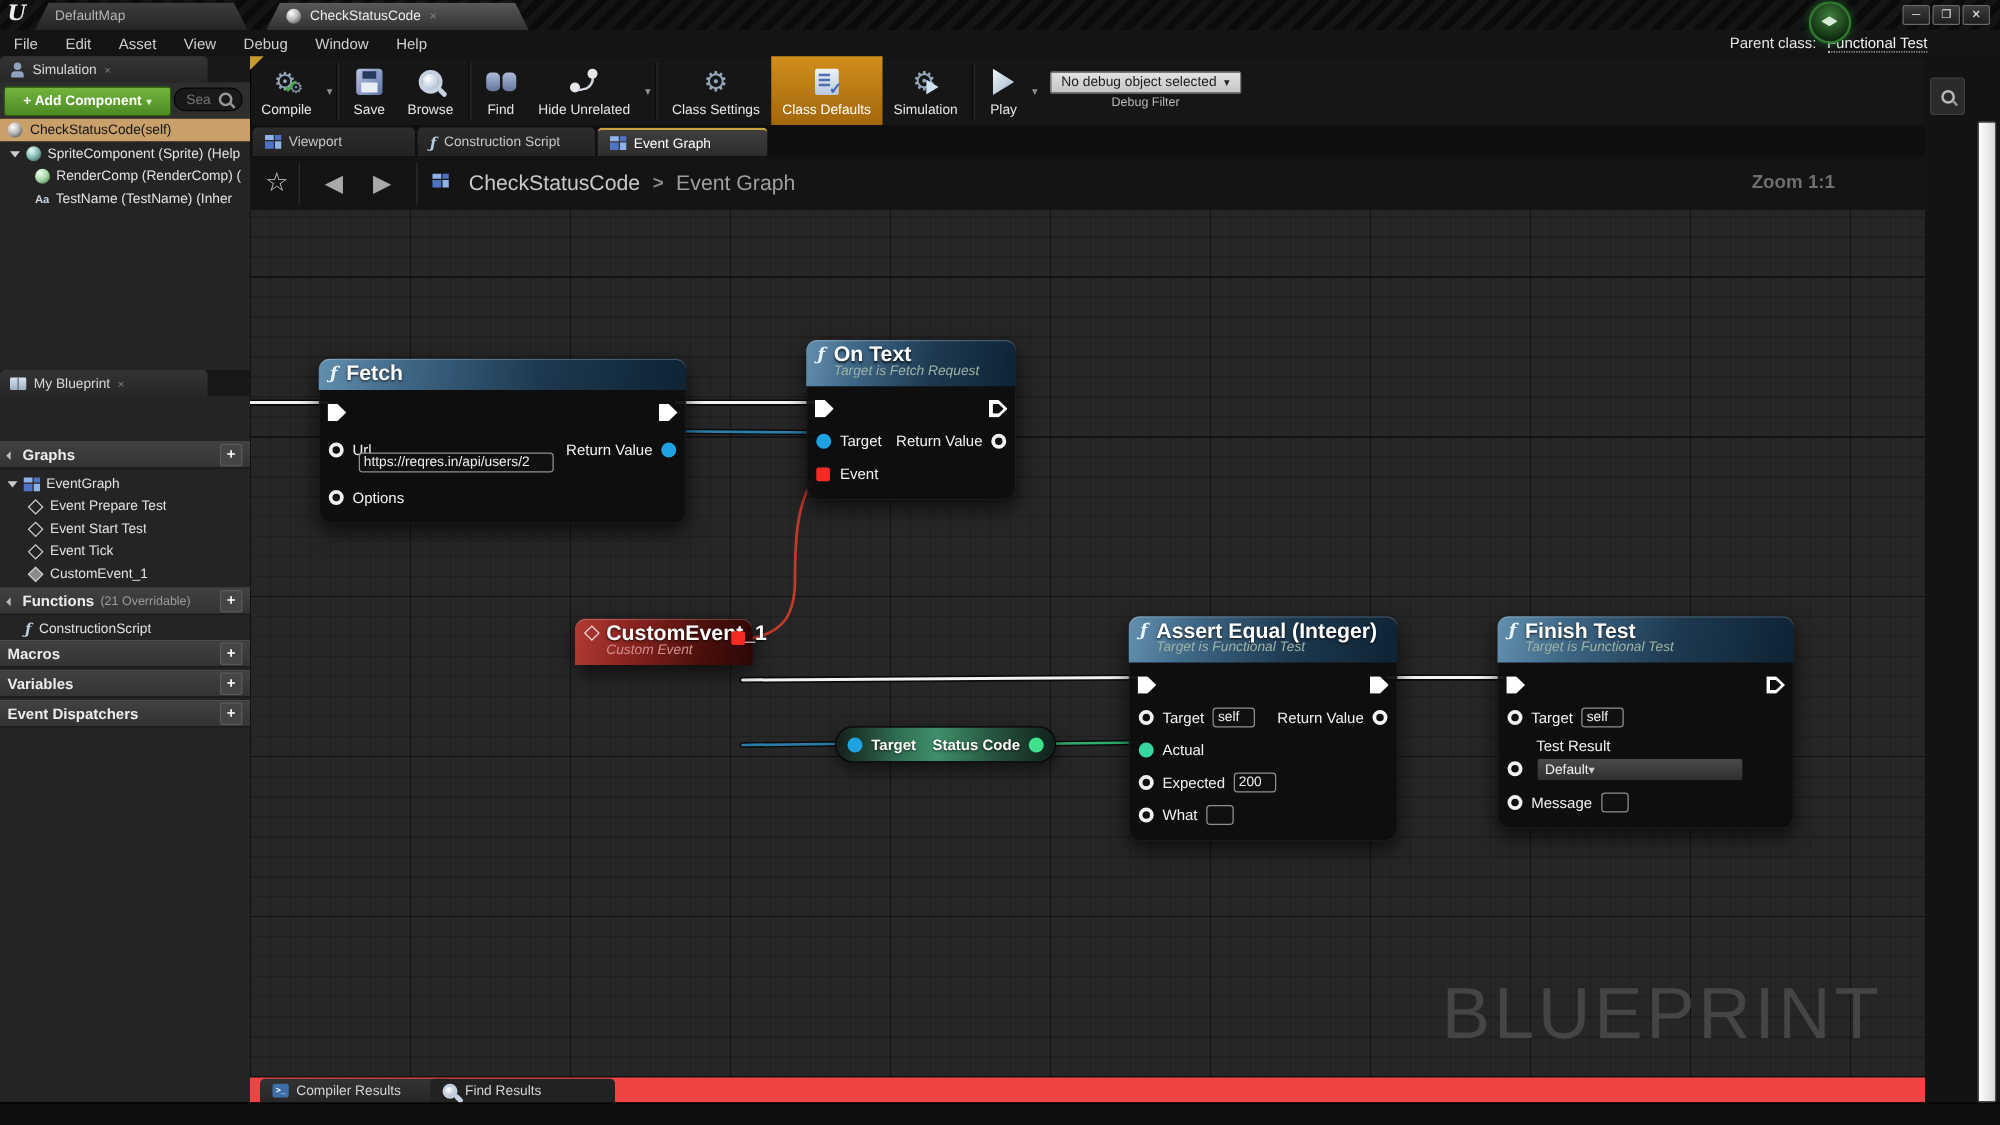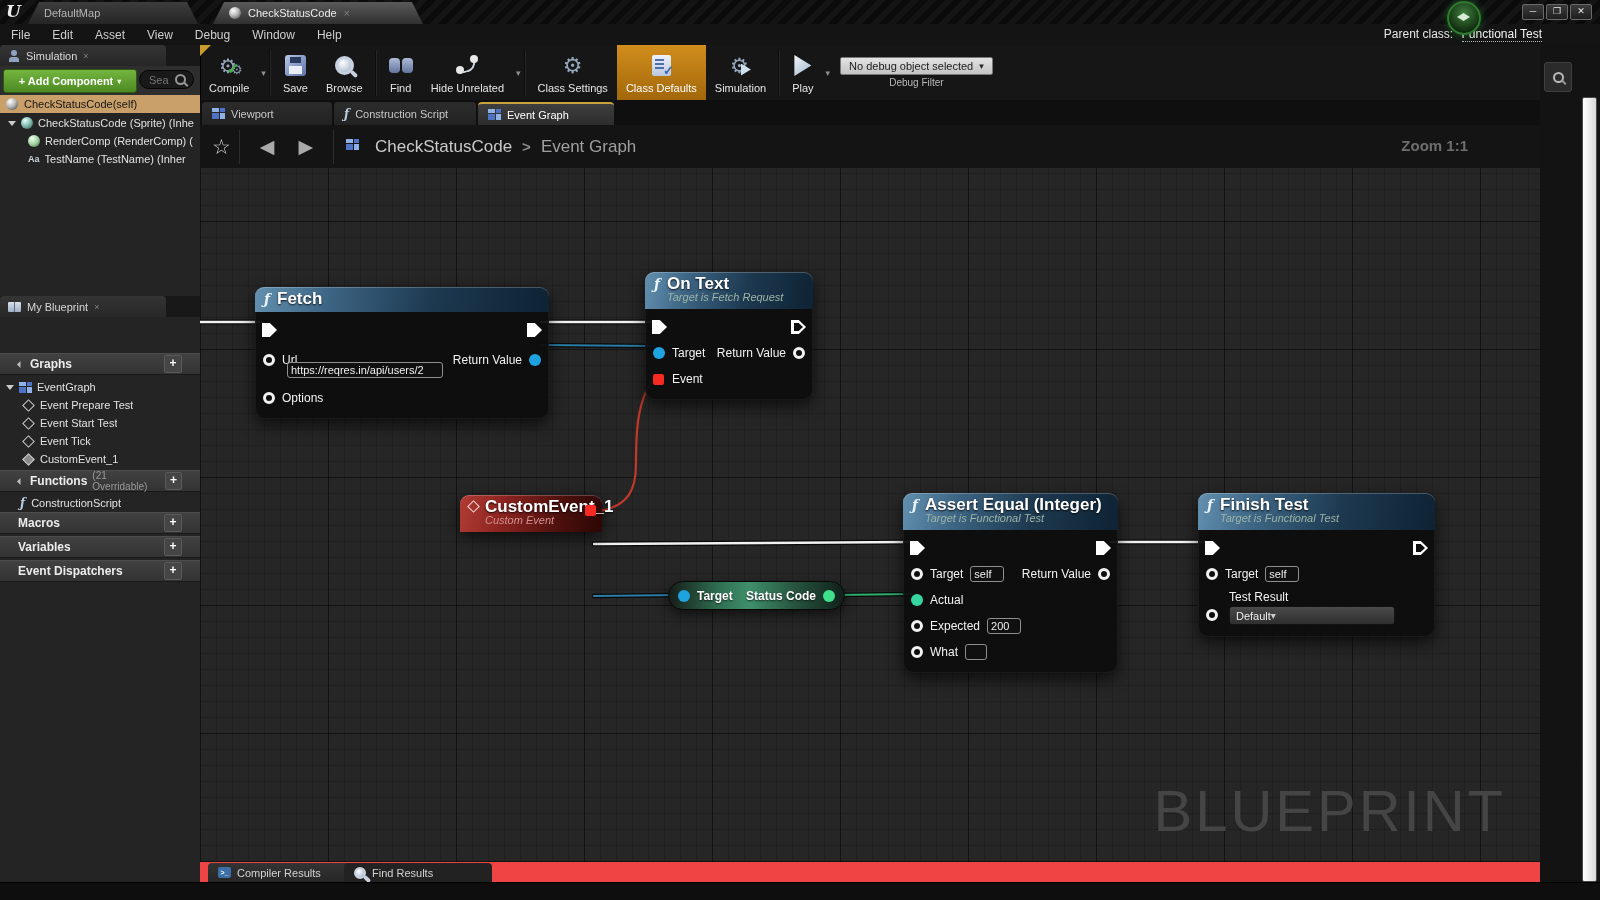--- a/index.html
+++ b/index.html
@@ -111,21 +111,21 @@
   .trow{position:absolute;width:200px;height:18px;display:flex;align-items:center;
     font-size:11px;color:#e2e2e2;box-sizing:border-box;}
   .trow.sel{background:#c9a06a;color:#141414;}
   .sphere.dotted{background:radial-gradient(circle at 35% 30%,#e4fffb,#7fb8ae 50%,#38645c 88%);}
   .sphere.green{background:radial-gradient(circle at 35% 30%,#f0fff0,#a3d3a3 50%,#4c7a4c 88%);}
   .aaicon{font-size:9px;font-weight:bold;color:#c9d4de;}
   .exp{width:0;height:0;border-left:4px solid transparent;border-right:4px solid transparent;
     border-top:5px solid #cccccc;}
   .sech{position:absolute;left:0;width:200px;height:22px;box-sizing:border-box;
     background:linear-gradient(#414141,#333333);border-top:1px solid #4c4c4c;
-    border-bottom:1px solid #191919;display:flex;align-items:center;padding:0 18px;
+    border-bottom:1px solid #191919;display:flex;align-items:center;padding:0 6px;
     font-weight:bold;font-size:12px;color:#ececec;gap:5px;}
   .sech .meta{font-weight:normal;font-size:10px;color:#9b9b9b;}
   .plusbtn{margin-left:auto;width:16px;height:16px;background:#454545;border:1px solid #5a5a5a;
     border-radius:2px;color:#fff;font-size:12px;line-height:14px;text-align:center;}
   .hexp{width:0;height:0;border-top:5px solid #bdbdbd;border-right:5px solid transparent;
     transform:rotate(-45deg);margin-right:2px;}
   .gicon{width:13px;height:11px;flex:none;background:
     linear-gradient(#8fb2e8,#8fb2e8) 0 0/7px 4px no-repeat,
     linear-gradient(#4e73c4,#4e73c4) 8px 0/5px 4px no-repeat,
     linear-gradient(#4e73c4,#4e73c4) 0 5px/7px 6px no-repeat,
@@ -358,21 +358,21 @@
       <span class="mag"></span>
     </div>
   </div>
   <div class="trow sel" style="top:50px;padding-left:6px;gap:6px;">
     <span class="sphere"></span>
     <span class="nowrap">CheckStatusCode(self)</span>
   </div>
   <div class="trow" style="top:69px;padding-left:8px;gap:5px;">
     <span class="exp"></span>
     <span class="sphere dotted"></span>
-    <span class="nowrap">CheckStatusCode (Sprite) (Inhe</span>
+    <span class="nowrap">SpriteComponent (Sprite) (Help</span>
   </div>
   <div class="trow" style="top:87px;padding-left:28px;gap:5px;">
     <span class="sphere green"></span>
     <span class="nowrap">RenderComp (RenderComp) (</span>
   </div>
   <div class="trow" style="top:105px;padding-left:28px;gap:5px;">
     <span class="aaicon">Aa</span>
     <span class="nowrap">TestName (TestName) (Inher</span>
   </div>
 
@@ -641,20 +641,27 @@
           <input class="vin" style="width: 26px;" value="self">
         </div>
       </div>
       <div class="prow tall">
         <span style="position:absolute;left:31px;top:3px;">Test Result</span>
         <span class="pin h b-teal" style="position:absolute;left:8px;top:22px;"></span>
         <div class="dd" style="position:absolute;left:31px;top:19px;">
           <span>Default</span>
         </div>
       </div>
+      <div class="prow">
+        <div class="lwrap">
+          <span class="pin h b-str"></span>
+          <span>Message</span>
+          <input class="vin" style="width: 14px;">
+        </div>
+      </div>
     </div>
   </div>
 </div>
 
 <div class="abs" id="bottombar">
   <div class="btab" style="left:8px;width:132px;background:linear-gradient(#333,#272727);">
     <span class="termic">&gt;_</span>
     <span>Compiler Results</span>
   </div>
   <div class="btab" style="left:144px;width:128px;background:#222;">

